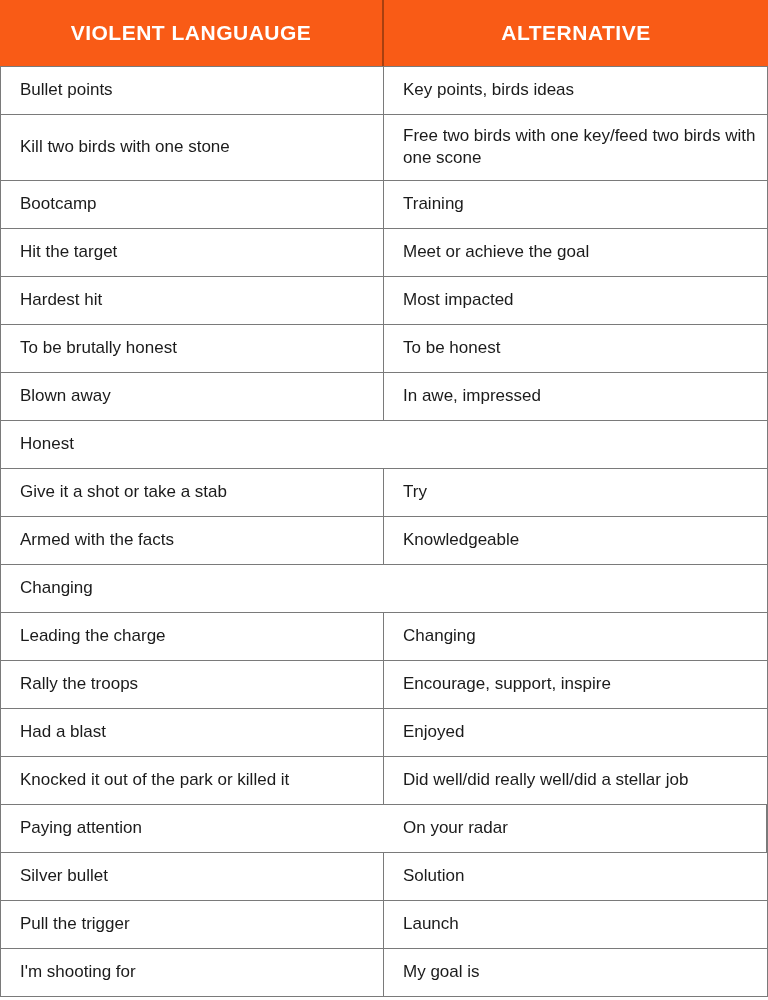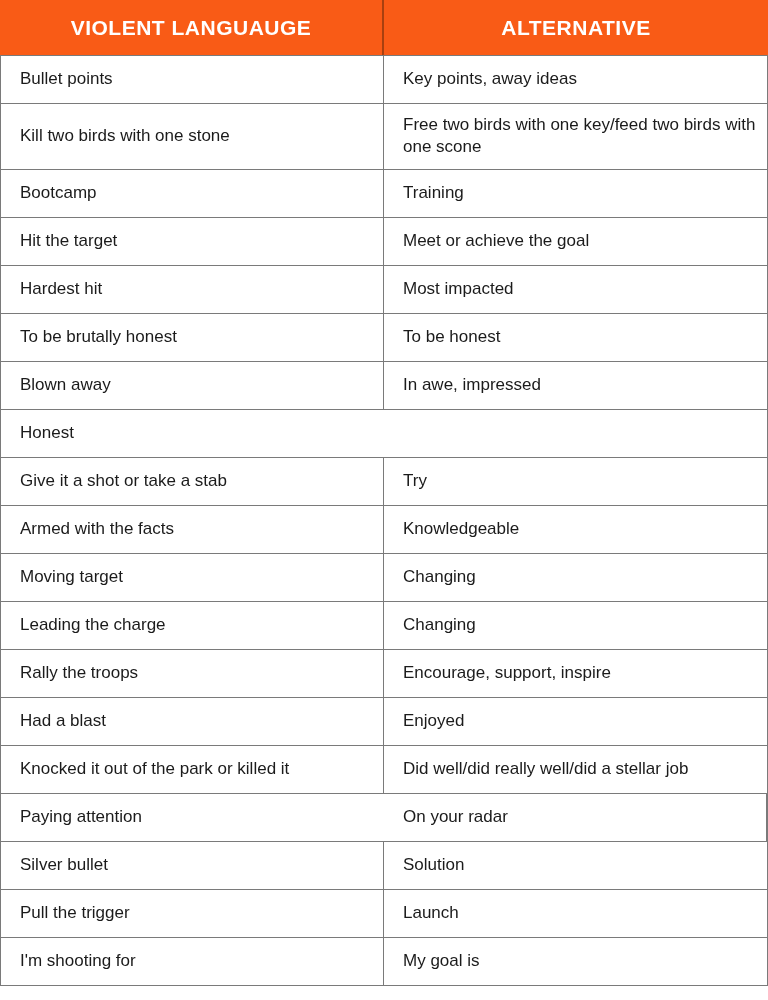--- a/index.html
+++ b/index.html
@@ -18,21 +18,21 @@
     font-family: "Liberation Sans", sans-serif;
   }
   .table-wrap {
     width: 768px;
     min-height: 1000px;
     background: var(--row-bg);
   }
   .header-row {
     display: grid;
     grid-template-columns: 1fr 1fr;
-    height: 56px;
+    height: 67px;
     background: var(--header-bg);
     border-bottom: 1px solid var(--border);
   }
   .hcell {
     display: flex;
     align-items: center;
     justify-content: center;
     color: var(--header-text);
     font-weight: 700;
     font-size: 21px;
@@ -71,21 +71,21 @@
   <div class="header-row">
     <div class="hcell hcell-left">VIOLENT LANGUAUGE</div>
     <div class="hcell">ALTERNATIVE</div>
   </div>
   <div class="table-body">
   <div class="row">
     <div class="cell cell-left">
       <span class="cell-text">Bullet points</span>
     </div>
     <div class="cell">
-      <span class="cell-text">Key points, away ideas</span>
+      <span class="cell-text">Key points, birds ideas</span>
     </div>
   </div>
 
   <div class="row">
     <div class="cell cell-left">
       <span class="cell-text">Kill two birds with one stone</span>
     </div>
     <div class="cell">
       <span class="cell-text">Free two birds with one key/feed two birds with one scone</span>
     </div>
@@ -154,23 +154,20 @@
   <div class="row">
     <div class="cell cell-left">
       <span class="cell-text">Armed with the facts</span>
     </div>
     <div class="cell">
       <span class="cell-text">Knowledgeable</span>
     </div>
   </div>
 
   <div class="row">
-    <div class="cell cell-left">
-      <span class="cell-text">Moving target</span>
-    </div>
     <div class="cell">
       <span class="cell-text">Changing</span>
     </div>
   </div>
 
   <div class="row">
     <div class="cell cell-left">
       <span class="cell-text">Leading the charge</span>
     </div>
     <div class="cell">

